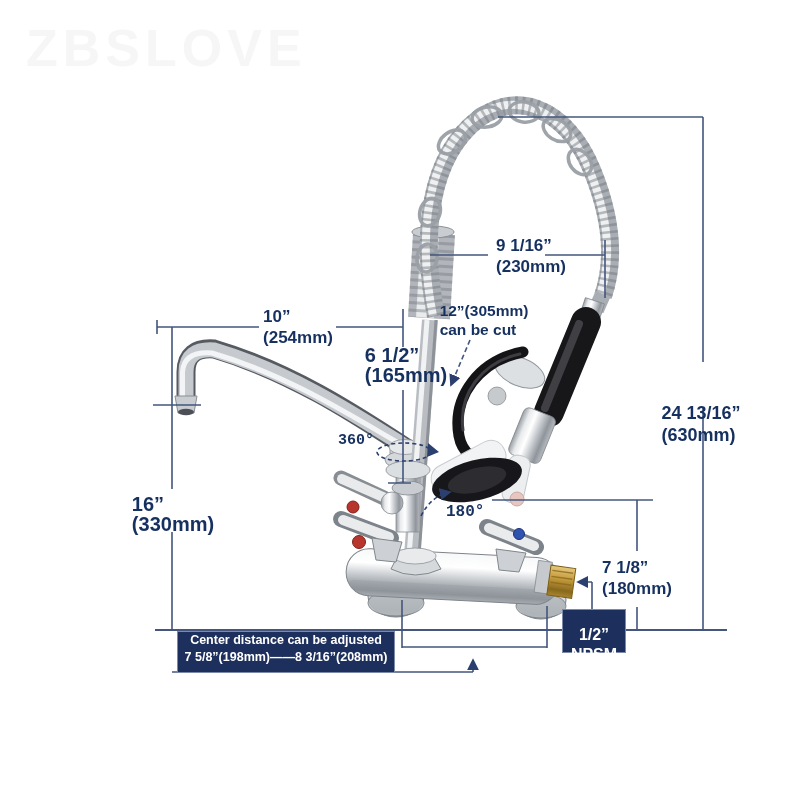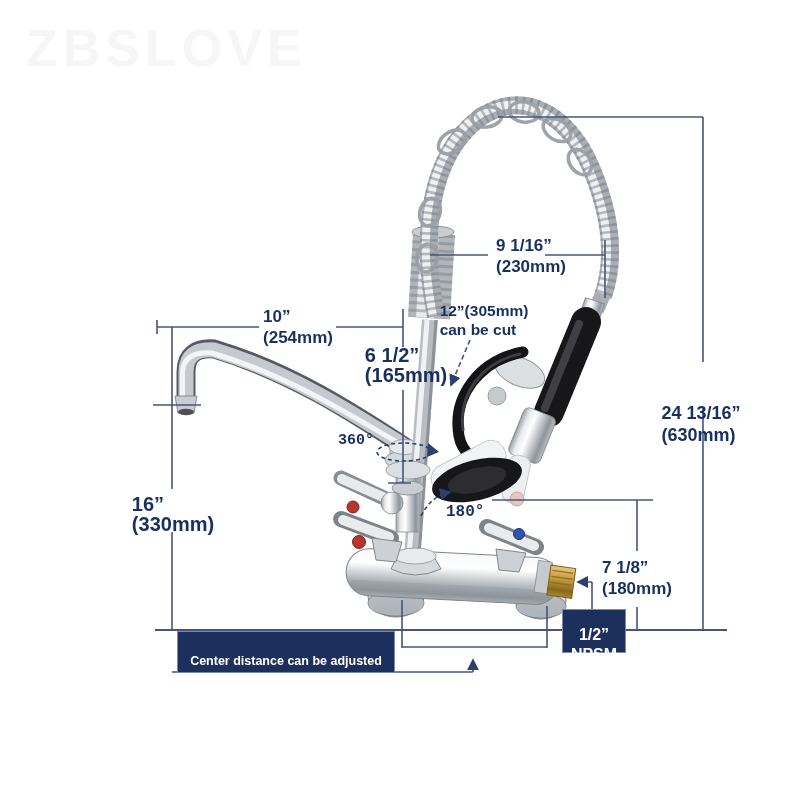--- a/index.html
+++ b/index.html
@@ -11,21 +11,21 @@
   .lbl{position:absolute;transform:translateX(-50%);text-align:left;font-weight:bold;
        color:#16305f;white-space:nowrap;}
   .lbl.noc{transform:none;text-align:left;font-family:Liberation Mono, monospace;}
   .fs18{font-size:18px;line-height:22px;}
   .fs17{font-size:17px;line-height:21px;}
   .fs16{font-size:20px;line-height:20px;}
   .fs15{font-size:15.5px;line-height:19px;}
   .navy-box{position:absolute;background:#1d2f5c;border:1px solid #7c89a8;color:#ffffff;
             font-weight:bold;text-align:center;box-sizing:border-box;}
   #inlet-box{left:562px;top:609px;width:64px;height:44px;font-size:16px;line-height:20px;padding-top:15px;}
-  #cd-box{left:177px;top:631px;width:218px;height:42px;font-size:12.5px;line-height:17px;padding-top:21px;}
+  #cd-box{left:177px;top:631px;width:218px;height:42px;font-size:12.5px;line-height:17px;padding-top:0;}
 </style>
 </head>
 <body>
 
 <div id="canvas">
 
   <div id="watermark">ZBSLOVE</div>
 
   <svg width="800" height="800" viewBox="0 0 800 800">
     <defs>

